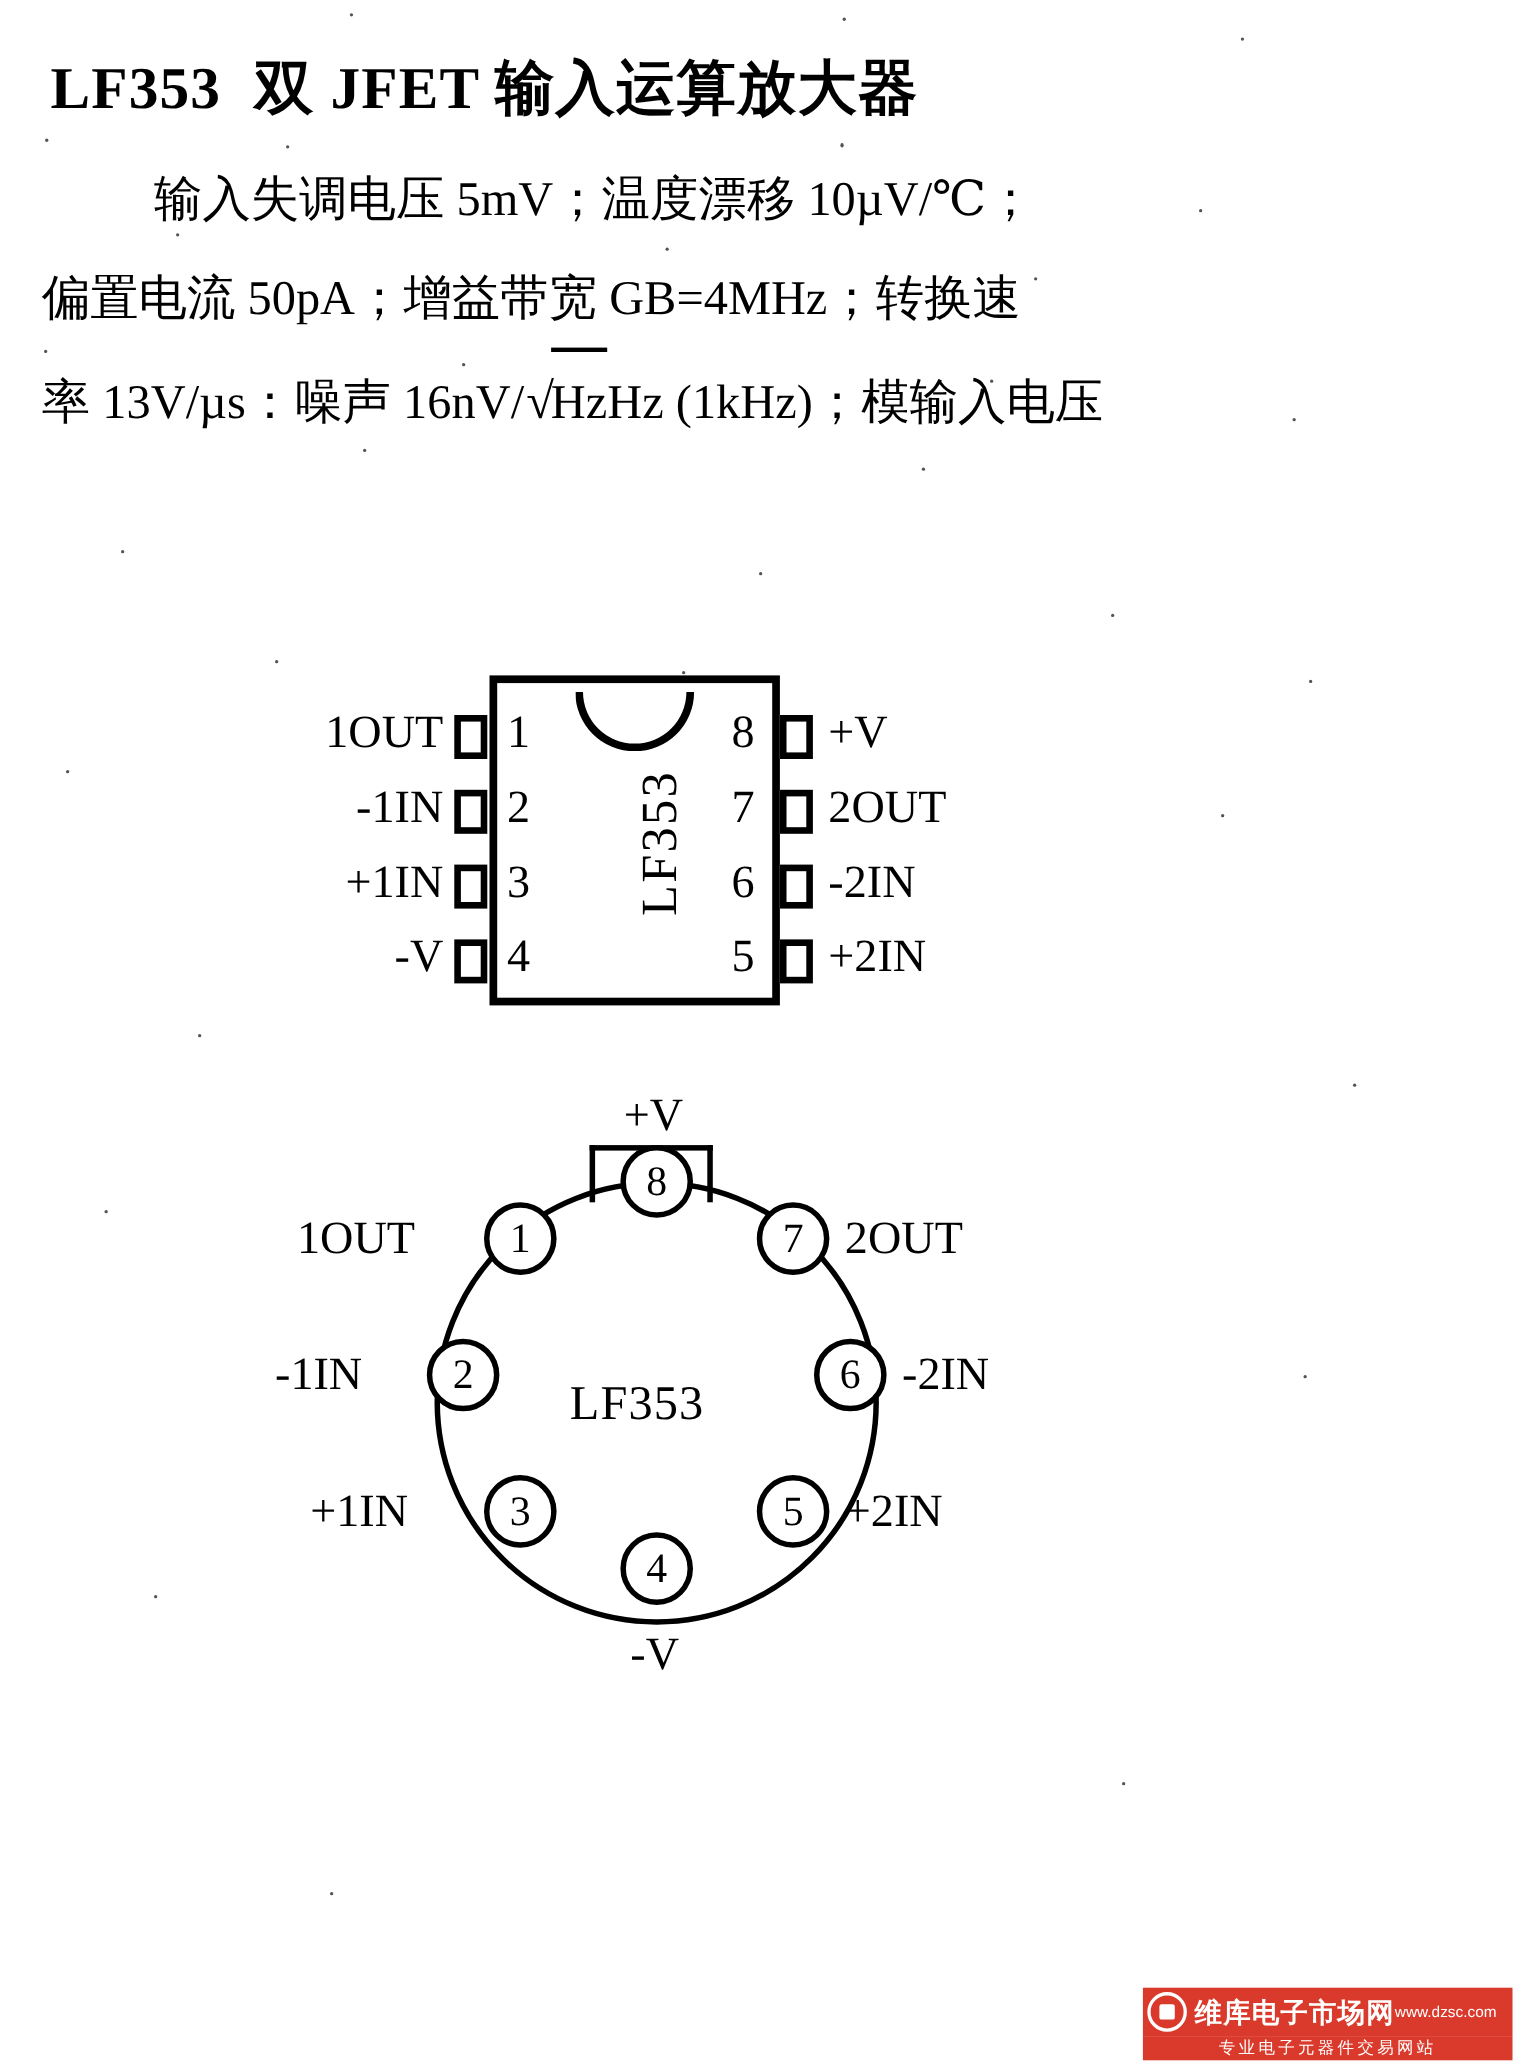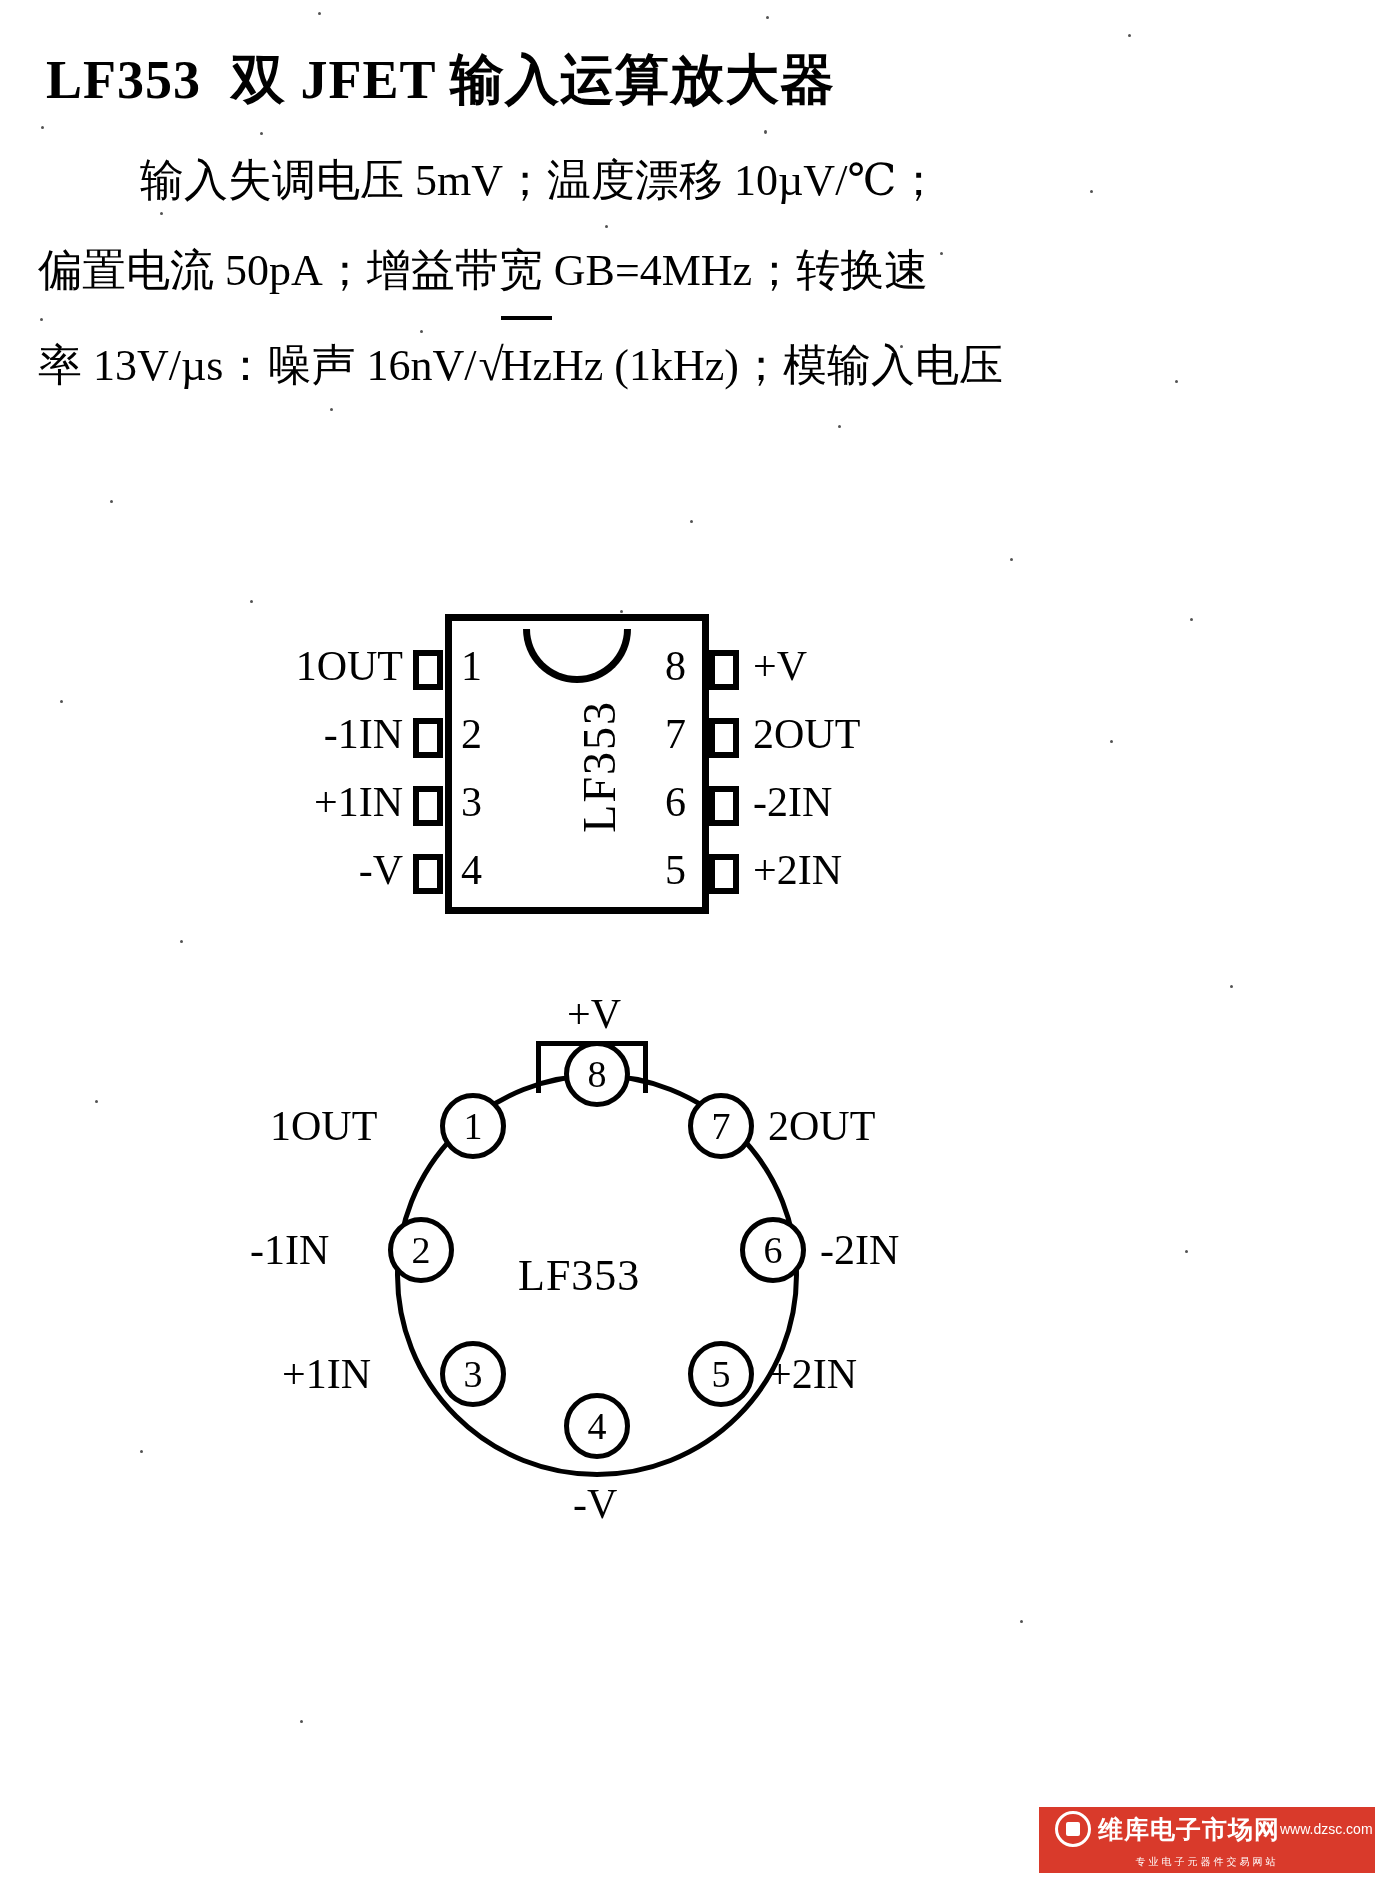--- a/index.html
+++ b/index.html
@@ -164,21 +164,21 @@
     right: 8px; bottom: 6px;
     width: 336px; height: 66px;
     display: flex;
     flex-direction: column;
     justify-content: center;
   }
   #wm-top {
     display: flex; align-items: center;
     background: #d93a2b;
     height: 44px;
-    padding-left: 16px;
+    padding-left: 4px;
   }
   #wm-logo {
     width: 36px; height: 36px;
     border-radius: 50%;
     border: 3px solid #ffffff;
     box-sizing: border-box;
     position: relative;
     flex: none;
     margin-right: 7px;
   }
@@ -199,21 +199,21 @@
   }
   #wm-url {
     color: #ffffff;
     font-size: 14px;
     margin-left: 0;
     font-family: "Liberation Sans", sans-serif;
   }
   #wm-sub {
     background: #d93a2b;
     color: #ffffff;
-    font-size: 10px;
+    font-size: 15px;
     text-align: center;
     letter-spacing: 3px;
     height: 22px;
     line-height: 22px;
     font-family: "Liberation Sans", sans-serif;
   }
 </style>
 </head>
 <body>
 

